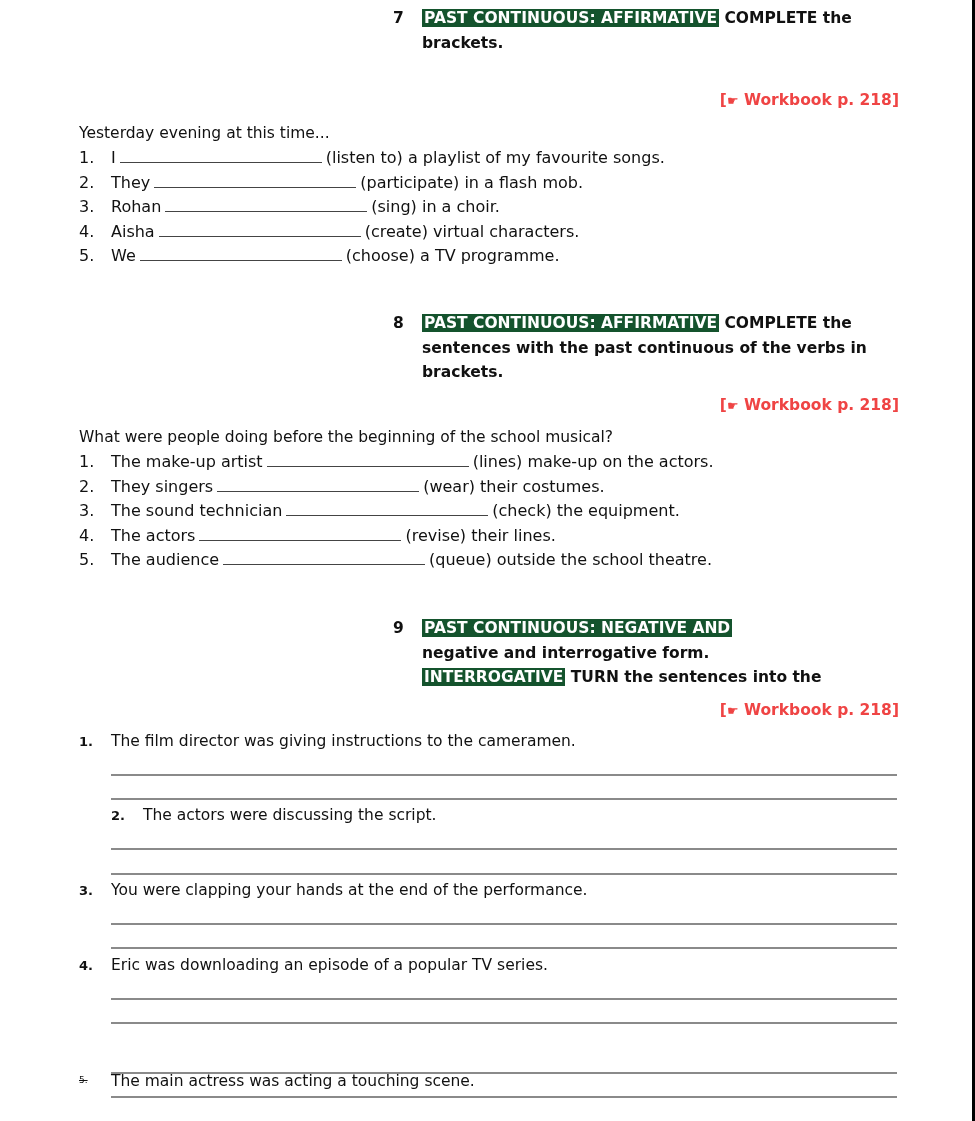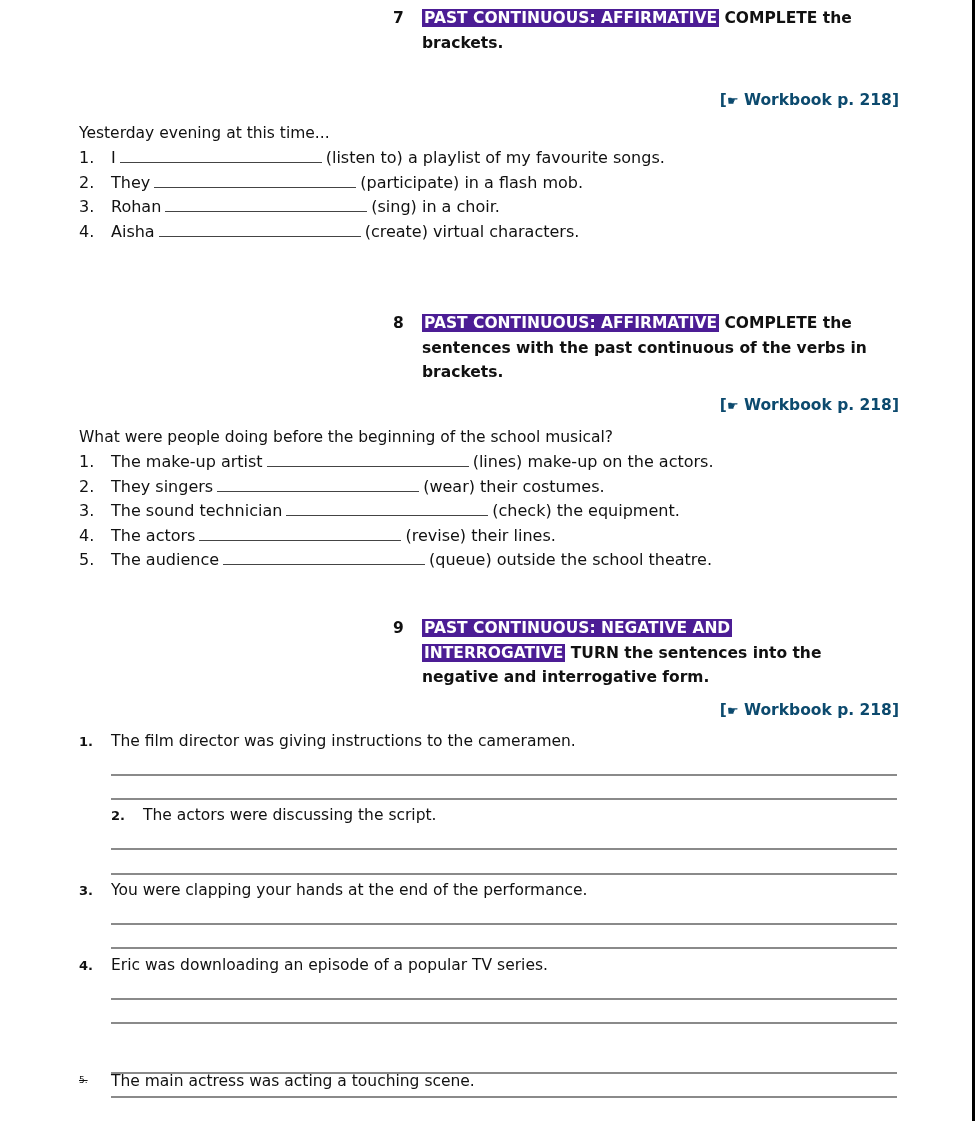--- a/index.html
+++ b/index.html
@@ -5,22 +5,22 @@
   html, body { margin: 0; padding: 0; }
   body {
     width: 975px; height: 1121px; position: relative; overflow: hidden;
     background: #ffffff; color: #111;
     font-family: "DejaVu Sans", sans-serif;
   }
   .right-bar { position: absolute; top: 0; right: 0; width: 3px; height: 1121px; background: #000; }
   .ex-head { position: absolute; left: 393px; width: 510px; font-weight: bold; font-size: 15.5px; line-height: 24.5px; }
   .ex-num { position: absolute; left: 0; top: 0; }
   .ex-text { margin-left: 29px; }
-  .hl { background: #4c1d95; color: #fff; padding: 0 2px; }
-  .wb { position: absolute; right: 76px; font-weight: bold; font-size: 15.5px; color: #0c4a6e; }
+  .hl { background: #14532d; color: #fff; padding: 0 2px; }
+  .wb { position: absolute; right: 76px; font-weight: bold; font-size: 15.5px; color: #ef4444; }
   .wb .hand { font-weight: normal; font-size: 13px; }
   .intro { position: absolute; left: 79px; font-weight: normal; font-size: 15.5px; }
   .list { position: absolute; left: 79px; margin: 0; padding: 0; list-style: none; font-size: 16px; }
   .list li { height: 24.5px; line-height: 24.5px; white-space: nowrap; }
   .list .n { display: inline-block; width: 32px; }
   .blank { display: inline-block; width: 202px; border-bottom: 1px solid #444; height: 14px; margin: 0 4px; vertical-align: baseline; }
   .q { position: absolute; left: 79px; font-size: 15.5px; white-space: nowrap; }
   .q .n { display: inline-block; width: 32px; font-weight: bold; font-size: 13px; }
   .q .n.struck { font-weight: normal; font-size: 9px; text-decoration: line-through; width: 32px; vertical-align: 3px; }
   .answer-line { position: absolute; left: 111px; width: 786px; height: 0; border-top: 2px solid #8a8a8a; }
@@ -39,20 +39,21 @@
 </div>
 <div class="wb" style="top:91px;">
   <span>[</span><span class="hand">☛</span><span> Workbook p. 218]</span>
 </div>
 <div class="intro" style="top:124px;">Yesterday evening at this time...</div>
 <ul class="list" style="top:146px;">
   <li><span class="n">1.</span><span>I</span><span class="blank"></span><span>(listen to) a playlist of my favourite songs.</span></li>
   <li><span class="n">2.</span><span>They</span><span class="blank"></span><span>(participate) in a flash mob.</span></li>
   <li><span class="n">3.</span><span>Rohan</span><span class="blank"></span><span>(sing) in a choir.</span></li>
   <li><span class="n">4.</span><span>Aisha</span><span class="blank"></span><span>(create) virtual characters.</span></li>
+  <li><span class="n">5.</span><span>We</span><span class="blank"></span><span>(choose) a TV programme.</span></li>
 </ul>
 
 <div class="ex-head" style="top:311px;">
   <span class="ex-num">8</span>
   <div class="ex-text">
     <div><span class="hl">PAST CONTINUOUS: AFFIRMATIVE</span><span> COMPLETE the</span></div>
     <div>sentences with the past continuous of the verbs in</div>
     <div>brackets.</div>
   </div>
 </div>
@@ -65,22 +66,22 @@
   <li><span class="n">2.</span><span>They singers</span><span class="blank"></span><span>(wear) their costumes.</span></li>
   <li><span class="n">3.</span><span>The sound technician</span><span class="blank"></span><span>(check) the equipment.</span></li>
   <li><span class="n">4.</span><span>The actors</span><span class="blank"></span><span>(revise) their lines.</span></li>
   <li><span class="n">5.</span><span>The audience</span><span class="blank"></span><span>(queue) outside the school theatre.</span></li>
 </ul>
 
 <div class="ex-head" style="top:616px;">
   <span class="ex-num">9</span>
   <div class="ex-text">
     <div><span class="hl">PAST CONTINUOUS: NEGATIVE AND</span></div>
+    <div>negative and interrogative form.</div>
     <div><span class="hl">INTERROGATIVE</span><span> TURN the sentences into the</span></div>
-    <div>negative and interrogative form.</div>
   </div>
 </div>
 <div class="wb" style="top:701px;">
   <span>[</span><span class="hand">☛</span><span> Workbook p. 218]</span>
 </div>
 
 <div class="q" style="top:732px;"><span class="n">1.</span><span>The film director was giving instructions to the cameramen.</span></div>
 <div class="answer-line" style="top:774px;"></div>
 <div class="answer-line" style="top:798px;"></div>
 

